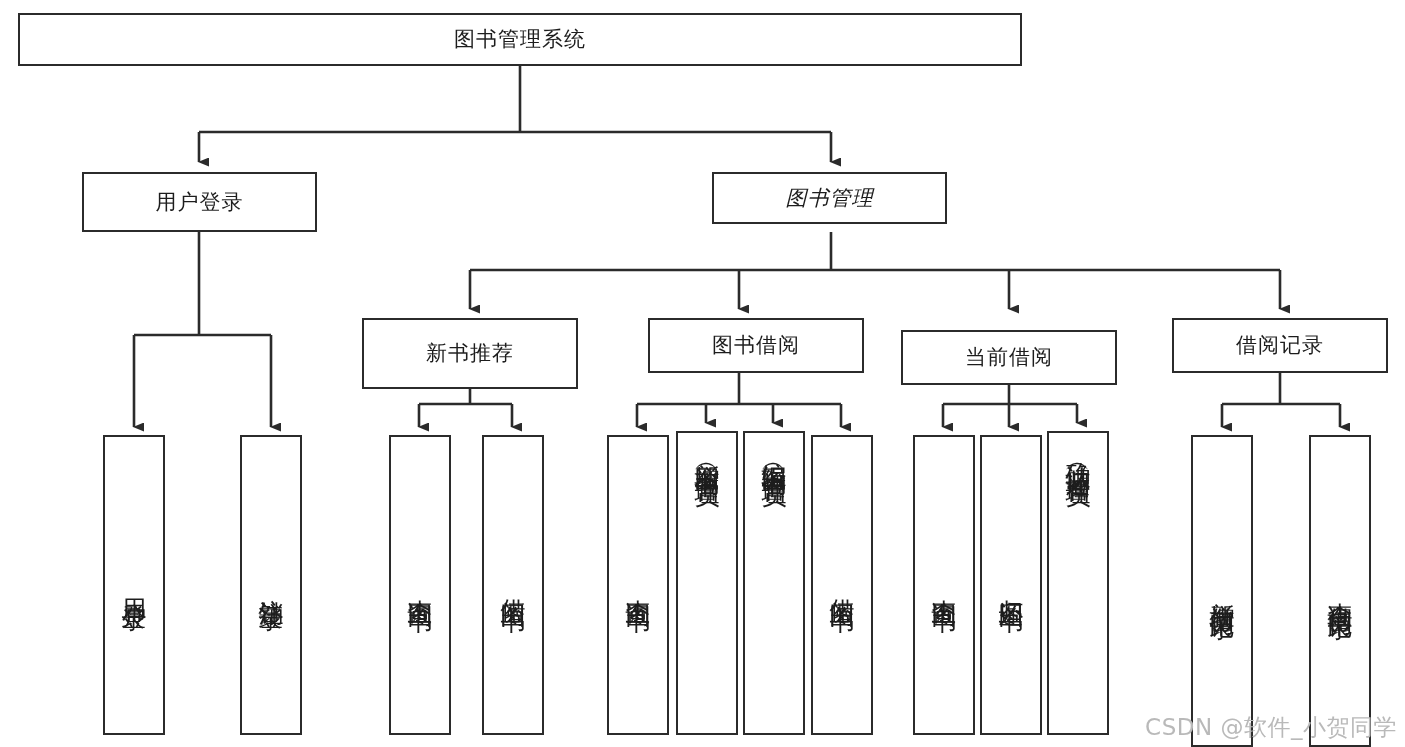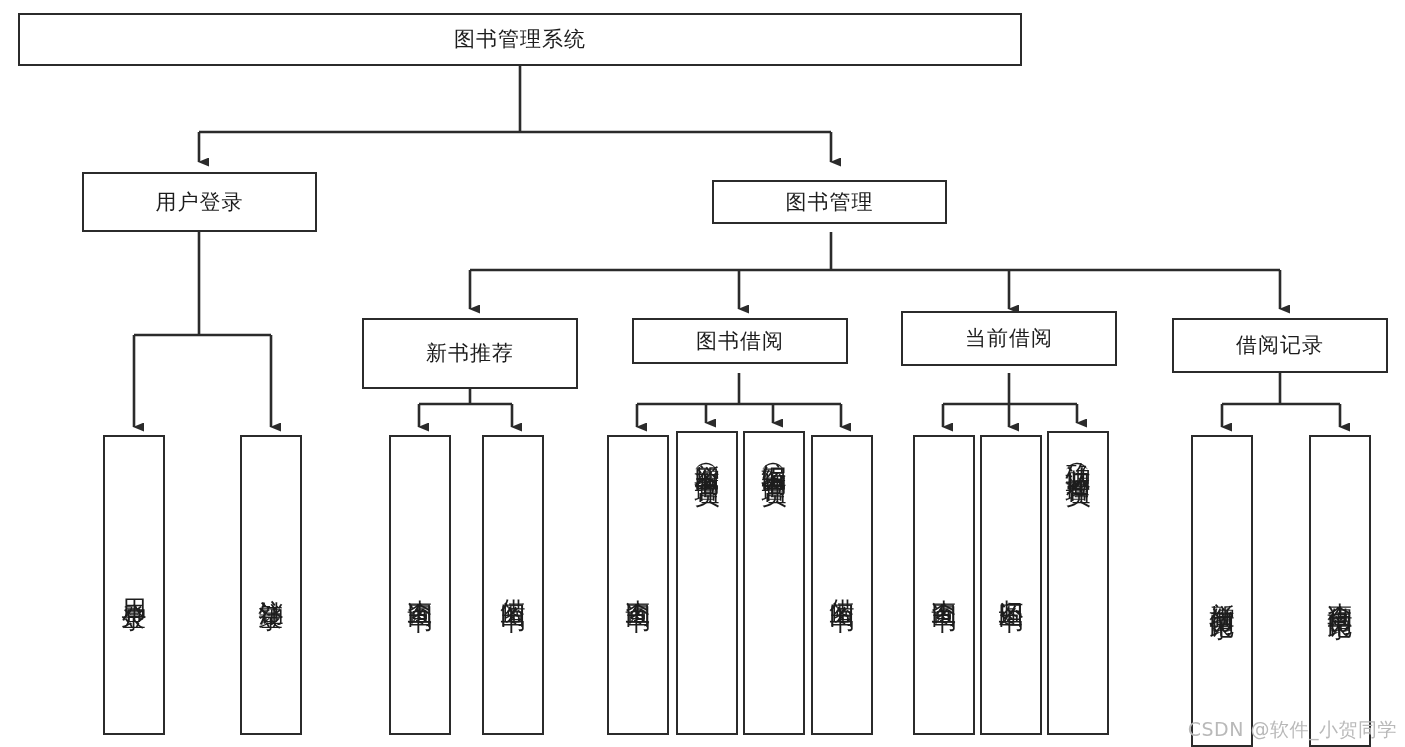--- a/index.html
+++ b/index.html
@@ -54,21 +54,21 @@
     white-space:normal;
   }
   .node.vert.mid{
     align-items:center;
     padding-top:0;
   }
   .watermark{
     position:absolute;
     right:8px;
     bottom:4px;
-    font-size:19px;
+    font-size:23px;
     color:#b9b9b9;
     letter-spacing:0.5px;
     z-index:3;
     white-space:nowrap;
   }
 </style>
 </head>
 <body>
 
 <div id="canvas">
@@ -124,33 +124,33 @@
   </svg>
 
   <div class="node" style="left:18px;top:13px;width:1004px;height:53px;">
     <span class="lbl">图书管理系统</span>
   </div>
 
   <div class="node" style="left:82px;top:172px;width:235px;height:60px;">
     <span class="lbl">用户登录</span>
   </div>
 
-  <div class="node" style="left:712px;top:180px;width:235px;height:44px;">
+  <div class="node" style="left:712px;top:172px;width:235px;height:52px;font-style:italic;">
     <span class="lbl">图书管理</span>
   </div>
 
   <div class="node" style="left:362px;top:318px;width:216px;height:71px;">
     <span class="lbl">新书推荐</span>
   </div>
 
-  <div class="node" style="left:632px;top:318px;width:216px;height:46px;">
+  <div class="node" style="left:648px;top:318px;width:216px;height:55px;">
     <span class="lbl">图书借阅</span>
   </div>
 
-  <div class="node" style="left:901px;top:311px;width:216px;height:55px;">
+  <div class="node" style="left:901px;top:330px;width:216px;height:55px;">
     <span class="lbl">当前借阅</span>
   </div>
 
   <div class="node" style="left:1172px;top:318px;width:216px;height:55px;font-family:Liberation Serif, serif;">
     <span class="lbl">借阅记录</span>
   </div>
 
   <div class="node vert mid" style="left:103px;top:435px;width:62px;height:300px;">
     <span class="lbl">用户登录</span>
   </div>

